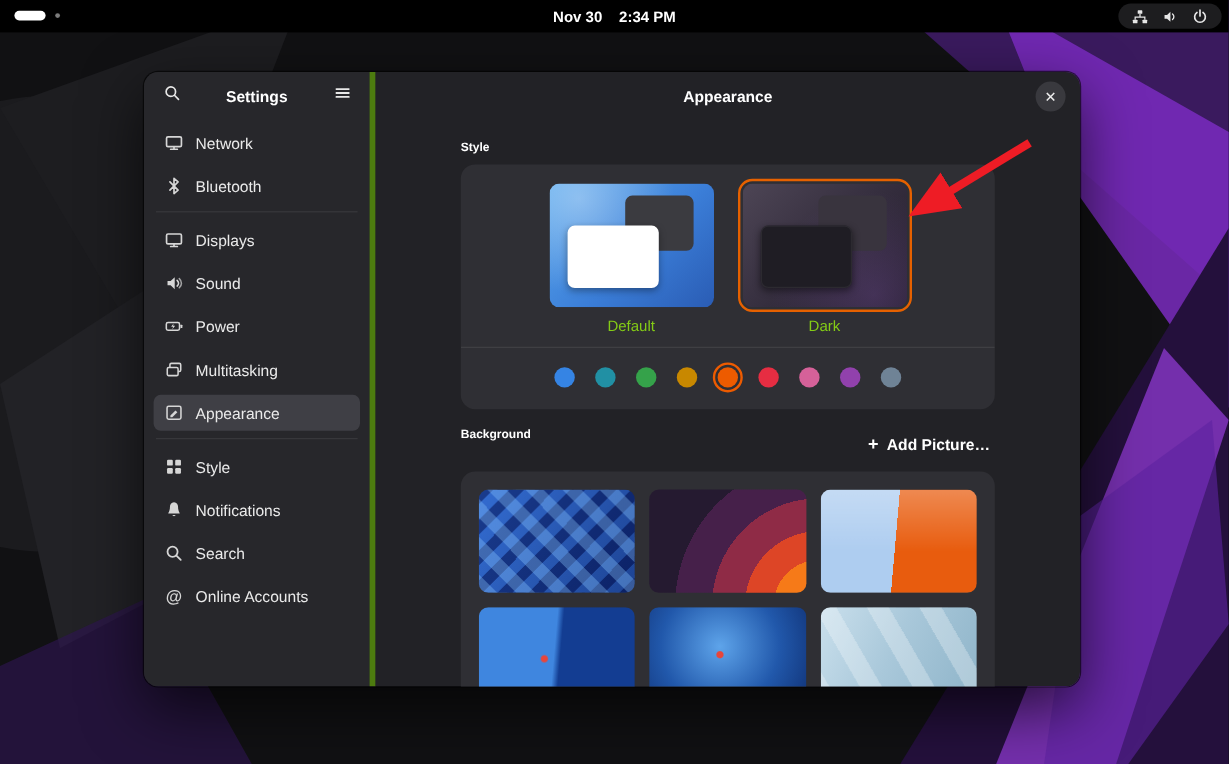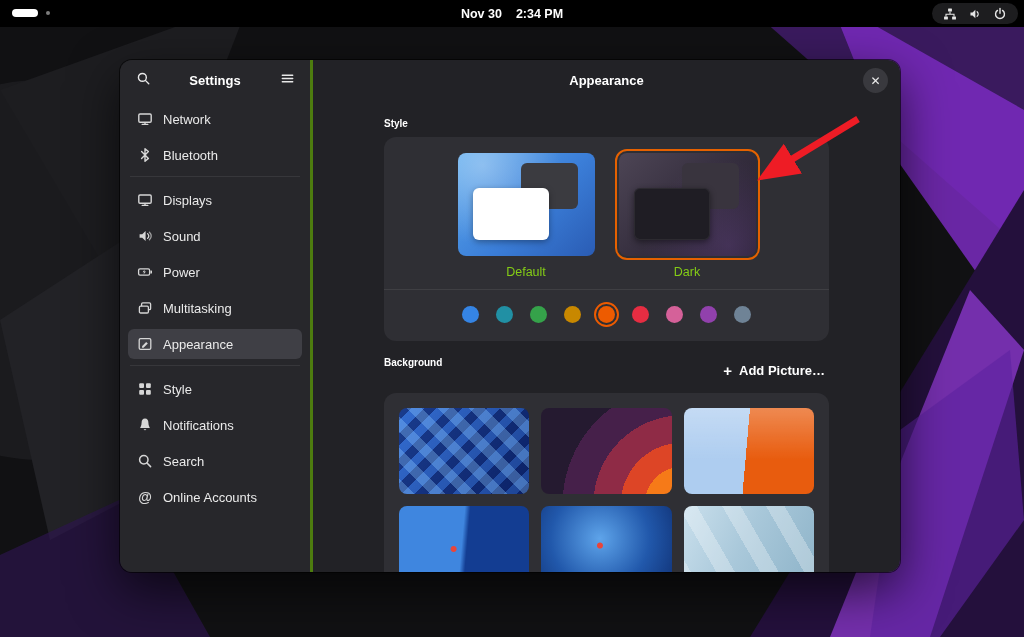--- a/index.html
+++ b/index.html
@@ -21,21 +21,21 @@
   .tray { position:absolute; right:6px; top:3px; height:21px; background:#1d1d1f;
     border-radius:12px; display:flex; align-items:center; gap:11px; padding:0 11px; color:#e6e6e6; }
   .tray svg { width:14px; height:14px; display:block; }
 
   
   .window { position:absolute; left:120px; top:60px; width:780px; height:512px;
     border-radius:12px; overflow:hidden; display:flex; z-index:2;
     box-shadow:0 18px 50px rgba(0,0,0,.65), 0 0 0 1px rgba(0,0,0,.6); }
 
   
-  .sidebar { --pane:#27272b; width:193px; background:#27272b; border-right:3px solid #4d7c0f;
+  .sidebar { --pane:#27272b; width:193px; background:#27272b; border-right:5px solid #4d7c0f;
     display:flex; flex-direction:column; color:#e8e8e8; }
   .sidebar-header { height:40px; display:flex; align-items:center; padding:0 10px; gap:6px; }
   .icon-btn { width:26px; height:26px; border-radius:6px; display:flex; align-items:center;
     justify-content:center; color:#e8e8e8; }
   .icon-btn svg { width:15px; height:15px; }
   .sidebar-title { flex:1; text-align:center; font-size:13px; font-weight:bold; color:#fff; }
   .nav { padding:4px 8px 8px; }
   .item { height:30px; margin-bottom:6px; border-radius:6px; display:flex; align-items:center;
     gap:10px; padding:0 9px; font-size:13px; color:#eaeaea; cursor:default; }
   .item.selected { --pane:#3f3f45; background:#3f3f45; }

